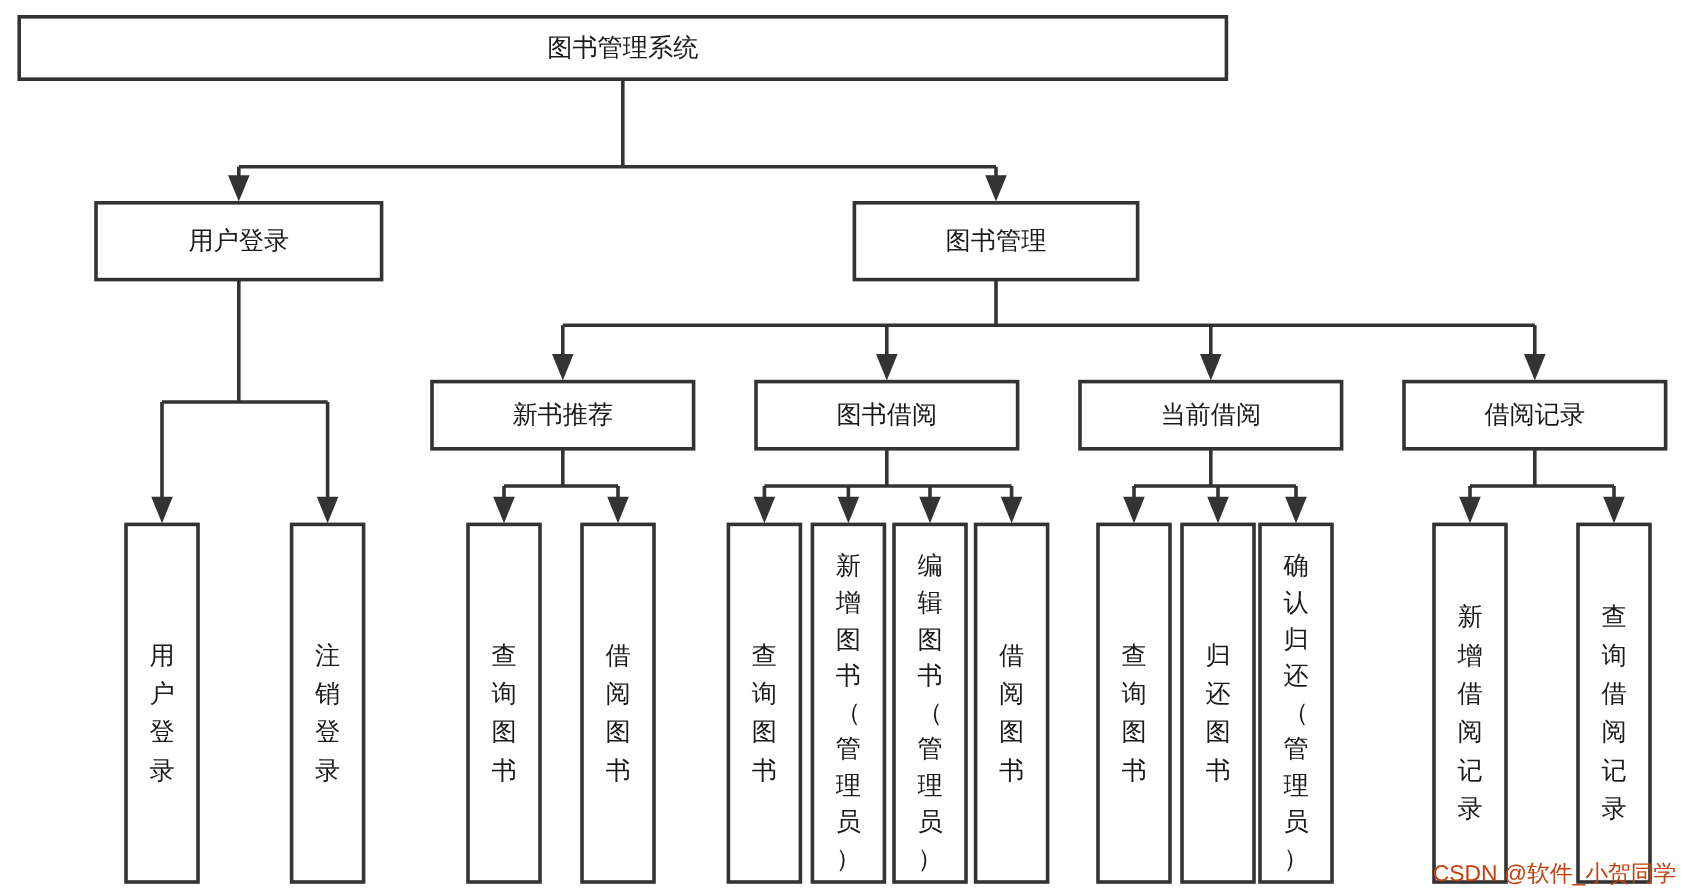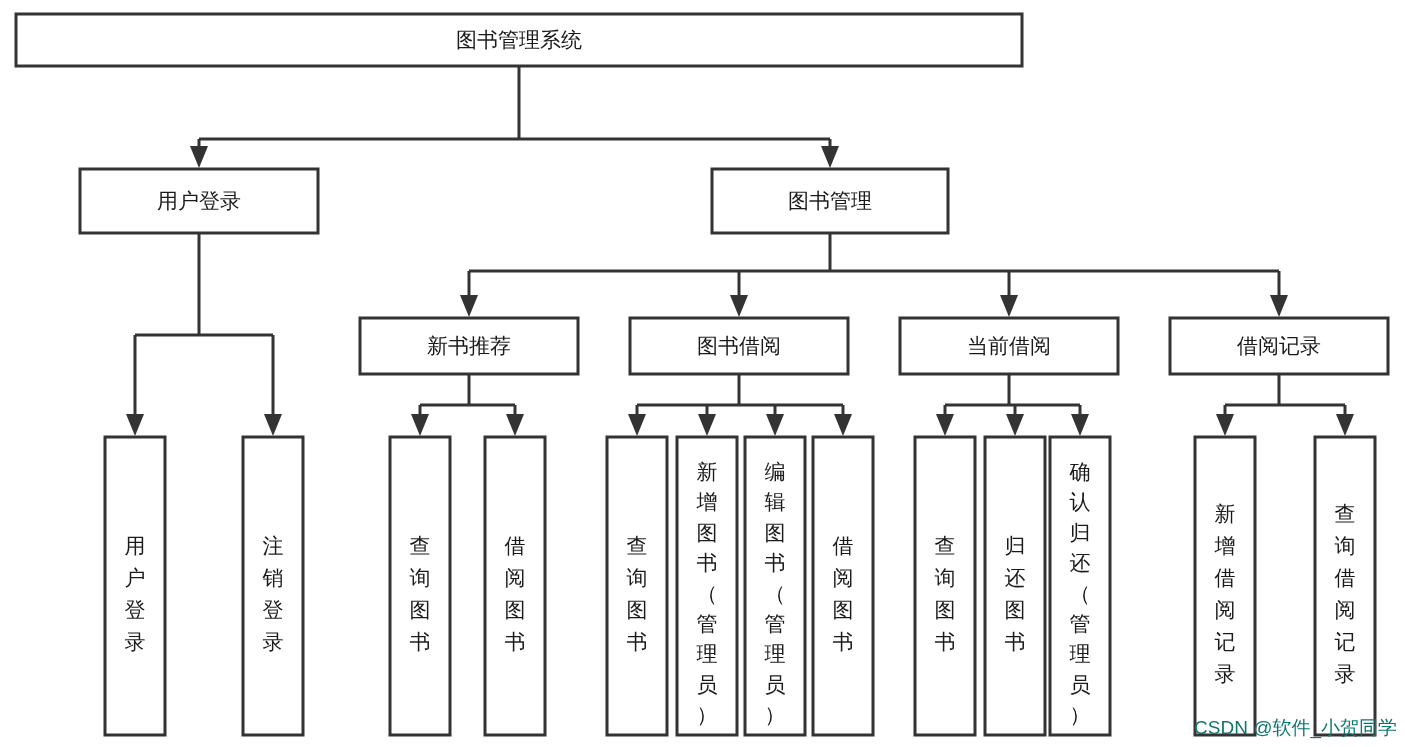--- a/index.html
+++ b/index.html
@@ -42,21 +42,21 @@
     fill: #1a1a1a;
     text-anchor: middle;
     dominant-baseline: middle;
   }
   .watermark {
     position: absolute;
     right: 8px;
     bottom: 6px;
     font-family: "Liberation Sans", "DejaVu Sans", sans-serif;
     font-size: 19px;
-    color: #0f766e;
+    color: #c2410c;
     white-space: nowrap;
     user-select: none;
   }
 </style>
 </head>
 <body>
 
 <div id="diagram-root">
   <svg id="tree-svg" width="1405" height="747" viewBox="0 0 1405 747" xmlns="http://www.w3.org/2000/svg">
       <g>

